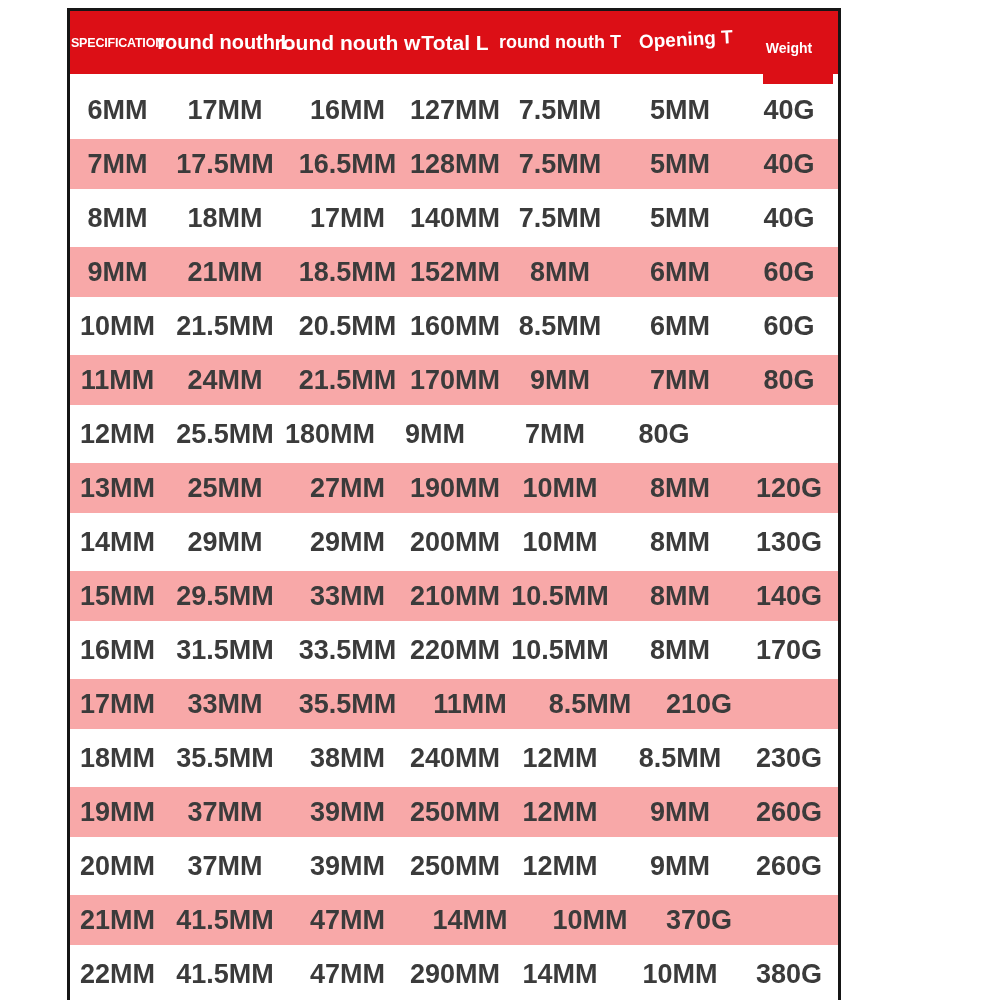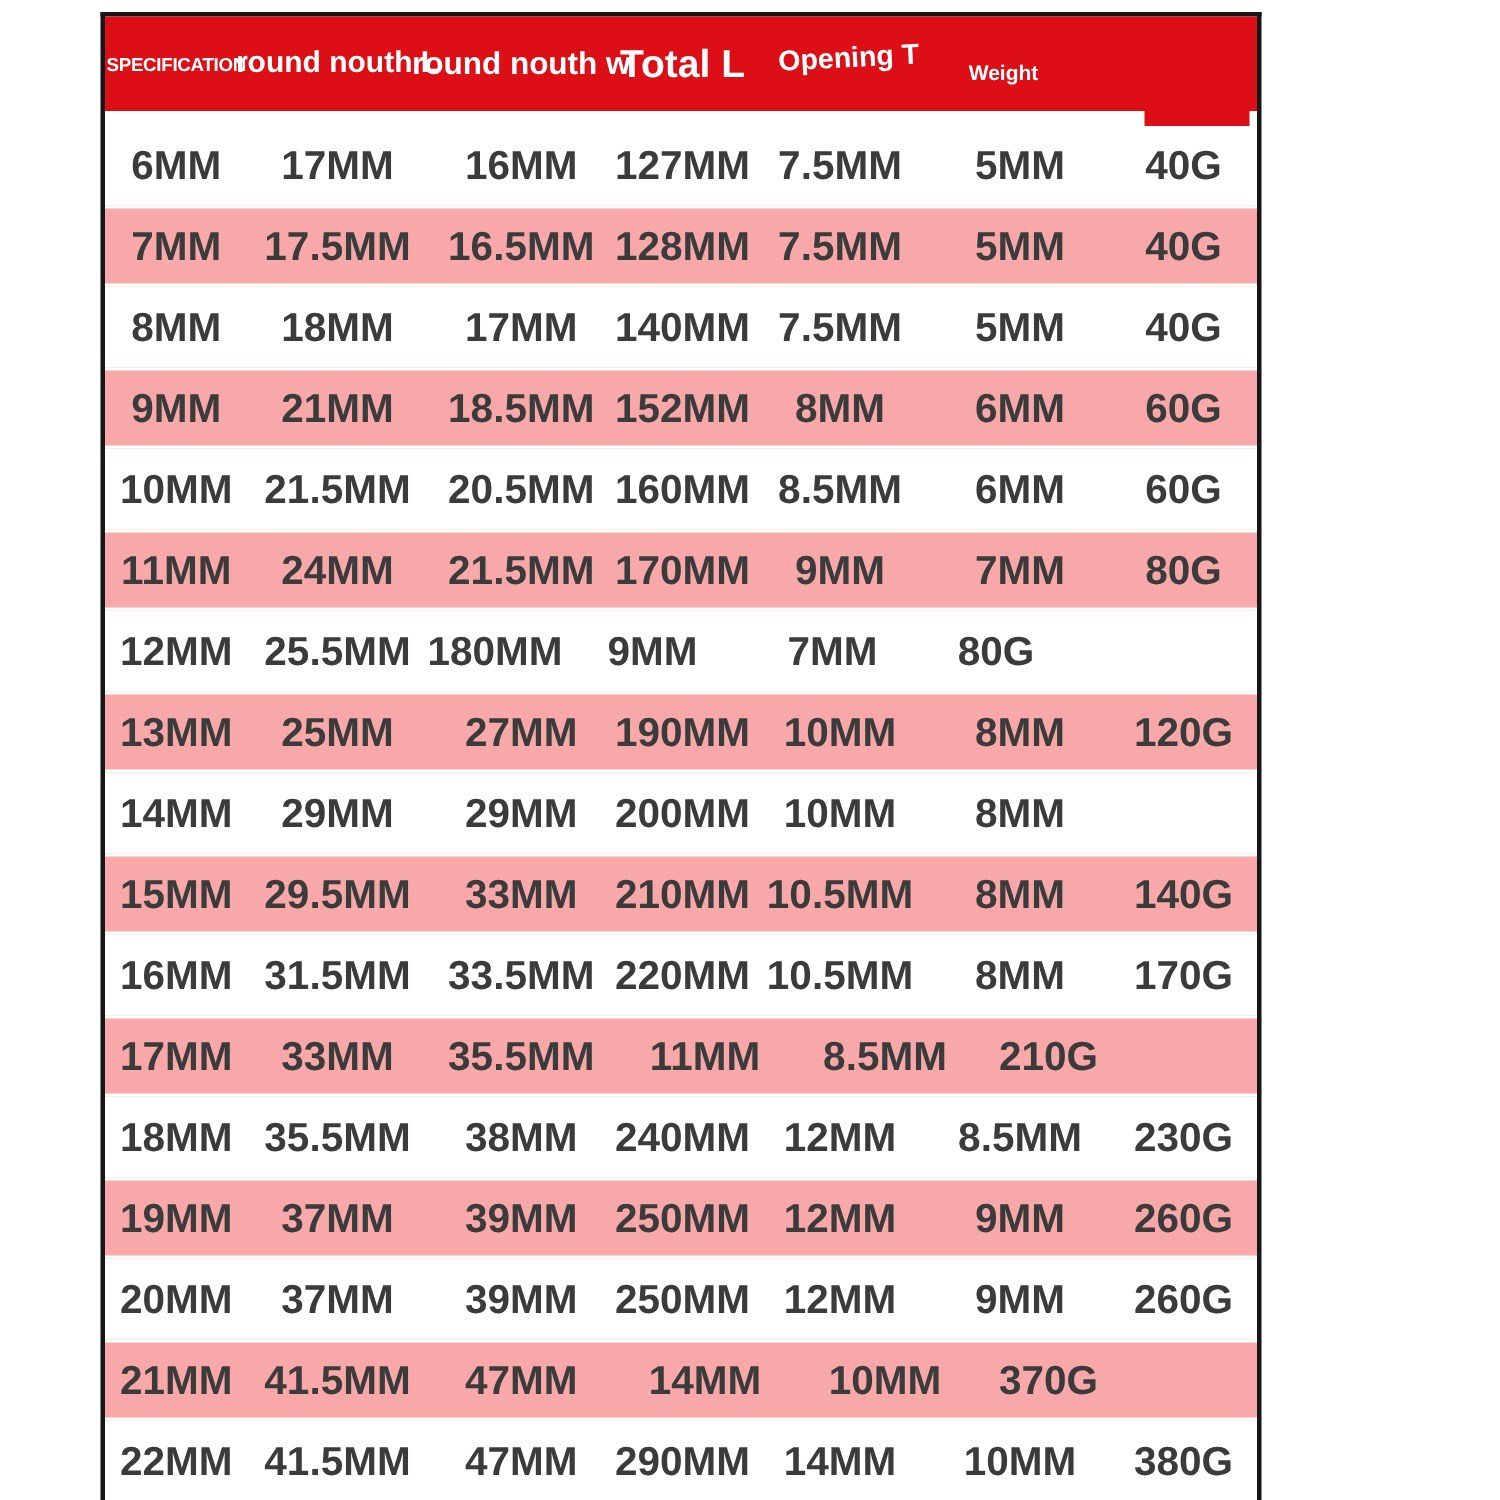--- a/index.html
+++ b/index.html
@@ -35,21 +35,21 @@
     display: flex; align-items: center; justify-content: center;
     color: var(--header-text); font-weight: bold; white-space: nowrap;
     overflow: visible; flex: none; height: 100%;
   }
   .c0 { width: 95px; }  .c1 { width: 120px; } .c2 { width: 125px; }
   .c3 { width: 90px; }  .c4 { width: 120px; } .c5 { width: 120px; }
   .c6 { width: 98px; }
   .hc0 { font-size: 12.5px; letter-spacing: -0.2px; }
   .hc1 { font-size: 20px; }
   .hc2 { font-size: 21px; }
-  .hc3 { font-size: 26px; }
+  .hc3 { font-size: 21px; }
   .hc4 { font-size: 18px; }
   .hc5 { font-size: 19px; transform: rotate(-3deg) translate(6px, -3px); }
   .hc6 { font-size: 14px; transform: translateY(5px); }
 
   .rows {
     position: absolute; left: 70px; top: 83px; width: 768px;
   }
   .trow {
     height: 54px; display: flex; box-sizing: border-box; font-weight: bold;
   }
@@ -70,20 +70,21 @@
 <div class="vborder left"></div>
 <div class="vborder right"></div>
 
 <div class="header-notch"></div>
 
 <div class="header-band">
   <div class="hcell c0 hc0">SPECIFICATION</div>
   <div class="hcell c1 hc1">round nouth L</div>
   <div class="hcell c2 hc2">round nouth w</div>
   <div class="hcell c3 hc3">Total L</div>
+  <div class="hcell c4 hc4">round nouth T</div>
   <div class="hcell c5 hc5">Opening T</div>
   <div class="hcell c6 hc6">Weight</div>
 </div>
 
 <div class="rows">
     <div class="trow">
       <div class="tcell c0">6MM</div>
       <div class="tcell c1">17MM</div>
       <div class="tcell c2">16MM</div>
       <div class="tcell c3">127MM</div>
@@ -153,20 +154,21 @@
       <div class="tcell c5">8MM</div>
       <div class="tcell c6">120G</div>
     </div>
     <div class="trow">
       <div class="tcell c0">14MM</div>
       <div class="tcell c1">29MM</div>
       <div class="tcell c2">29MM</div>
       <div class="tcell c3">200MM</div>
       <div class="tcell c4">10MM</div>
       <div class="tcell c5">8MM</div>
+      <div class="tcell c6">130G</div>
     </div>
     <div class="trow alt">
       <div class="tcell c0">15MM</div>
       <div class="tcell c1">29.5MM</div>
       <div class="tcell c2">33MM</div>
       <div class="tcell c3">210MM</div>
       <div class="tcell c4">10.5MM</div>
       <div class="tcell c5">8MM</div>
       <div class="tcell c6">140G</div>
     </div>

